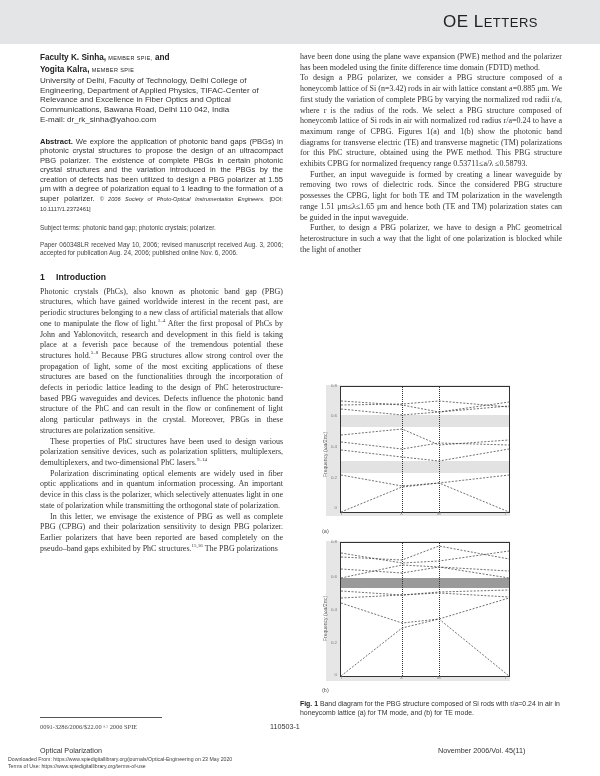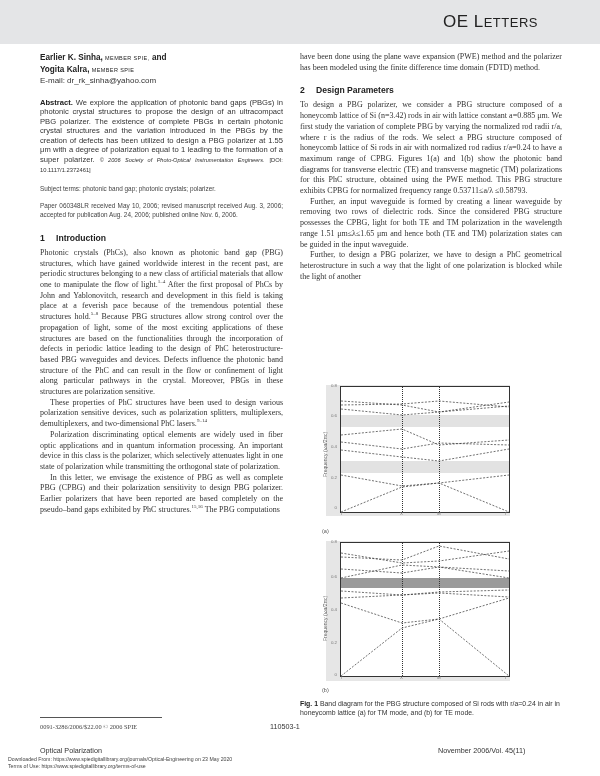--- a/index.html
+++ b/index.html
@@ -44,54 +44,52 @@
 </head>
 <body>
 
 <div class="header-bar">
   <div class="header-title"><span>OE L</span><span class="sc">ETTERS</span></div>
 </div>
 
 <div class="col-left">
 
   <div class="author">
-    <span>Earlier K. Sinha,</span>
+    <span>Faculty K. Sinha,</span>
     <span class="mem">MEMBER SPIE,</span>
     <span>and</span>
   </div>
   <div class="author">
     <span>Yogita Kalra,</span>
     <span class="mem">MEMBER SPIE</span>
   </div>
+  <div class="affil">University of Delhi, Faculty of Technology, Delhi College of Engineering, Department of Applied Physics, TIFAC-Center of Relevance and Excellence in Fiber Optics and Optical Communications, Bawana Road, Delhi 110 042, India</div>
   <div class="affil">E-mail: dr_rk_sinha@yahoo.com</div>
 
   <div class="abstract">
     <b>Abstract.</b>
     <span>We explore the application of photonic band gaps (PBGs) in photonic crystal structures to propose the design of an ultracompact PBG polarizer. The existence of complete PBGs in certain photonic crystal structures and the variation introduced in the PBGs by the creation of defects has been utilized to design a PBG polarizer at 1.55 μm with a degree of polarization equal to 1 leading to the formation of a super polarizer.</span>
     <span class="copy">© 2006 Society of Photo-Optical Instrumentation Engineers.</span>
     <span class="doi">[DOI: 10.1117/1.2372461]</span>
   </div>
 
   <div class="meta">Subject terms: photonic band gap; photonic crystals; polarizer.</div>
   <div class="meta">Paper 060348LR received May 10, 2006; revised manuscript received Aug. 3, 2006; accepted for publication Aug. 24, 2006; published online Nov. 6, 2006.</div>
 
   <div class="sec-head">
     <span class="num">1</span><span>Introduction</span>
   </div>
   <p class="body-text"><span>Photonic crystals (PhCs), also known as photonic band gap (PBG) structures, which have gained worldwide interest in the recent past, are periodic structures belonging to a new class of artificial materials that allow one to manipulate the flow of light.</span><sup>1–4</sup><span> After the first proposal of PhCs by John and Yablonovitch, research and development in this field is taking place at a feverish pace because of the tremendous potential these structures hold.</span><sup>5–8</sup><span> Because PBG structures allow strong control over the propagation of light, some of the most exciting applications of these structures are based on the functionalities through the incorporation of defects in periodic lattice leading to the design of PhC heterostructure-based PBG waveguides and devices. Defects influence the photonic band structure of the PhC and can result in the flow or confinement of light along particular pathways in the crystal. Moreover, PBGs in these structures are polarization sensitive.</span></p>
   <p class="body-text indent"><span>These properties of PhC structures have been used to design various polarization sensitive devices, such as polarization splitters, multiplexers, demultiplexers, and two-dimensional PhC lasers.</span><sup>9–14</sup></p>
   <p class="body-text indent">Polarization discriminating optical elements are widely used in fiber optic applications and in quantum information processing. An important device in this class is the polarizer, which selectively attenuates light in one state of polarization while transmitting the orthogonal state of polarization.</p>
-  <p class="body-text indent"><span>In this letter, we envisage the existence of PBG as well as complete PBG (CPBG) and their polarization sensitivity to design PBG polarizer. Earlier polarizers that have been reported are based completely on the pseudo–band gaps exhibited by PhC structures.</span><sup>15,16</sup><span> The PBG computations</span></p>
+  <p class="body-text indent"><span>In this letter, we envisage the existence of PBG as well as complete PBG (CPBG) and their polarization sensitivity to design PBG polarizer. Earlier polarizers that have been reported are based completely on the pseudo–band gaps exhibited by PhC structures.</span><sup>15,16</sup><span> The PBG polarizations</span></p>
 </div>
 
 <div class="col-right">
   <p class="body-text">have been done using the plane wave expansion (PWE) method and the polarizer has been modeled using the finite difference time domain (FDTD) method.</p>
-  <div class="sec-head" style="margin-top:12px;">
-    <span class="num">2</span><span>Design Parameters</span>
-  </div>
   <p class="body-text">To design a PBG polarizer, we consider a PBG structure composed of a honeycomb lattice of Si (n=3.42) rods in air with lattice constant a=0.885 μm. We first study the variation of complete PBG by varying the normalized rod radii r/a, where r is the radius of the rods. We select a PBG structure composed of honeycomb lattice of Si rods in air with normalized rod radius r/a=0.24 to have a maximum range of CPBG. Figures 1(a) and 1(b) show the photonic band diagrams for transverse electric (TE) and transverse magnetic (TM) polarizations for this PhC structure, obtained using the PWE method. This PBG structure exhibits CPBG for normalized frequency range 0.53711≤a/λ ≤0.58793.</p>
   <p class="body-text indent">Further, an input waveguide is formed by creating a linear waveguide by removing two rows of dielectric rods. Since the considered PBG structure possesses the CPBG, light for both TE and TM polarization in the wavelength range 1.51 μm≤λ≤1.65 μm and hence both (TE and TM) polarization states can be guided in the input waveguide.</p>
   <p class="body-text indent">Further, to design a PBG polarizer, we have to design a PhC geometrical heterostructure in such a way that the light of one polarization is blocked while the light of another</p>
 </div>
 
 <div>
 
   <div class="plot-frame" style="left:326px; top:385px; width:184px; height:131px;">
     <div class="ylabel" style="left:-4px; top:92px;">Frequency (ωa/2πc)</div>
     <div class="ytick" style="left:-1px; top:-2px;">0.8</div>

